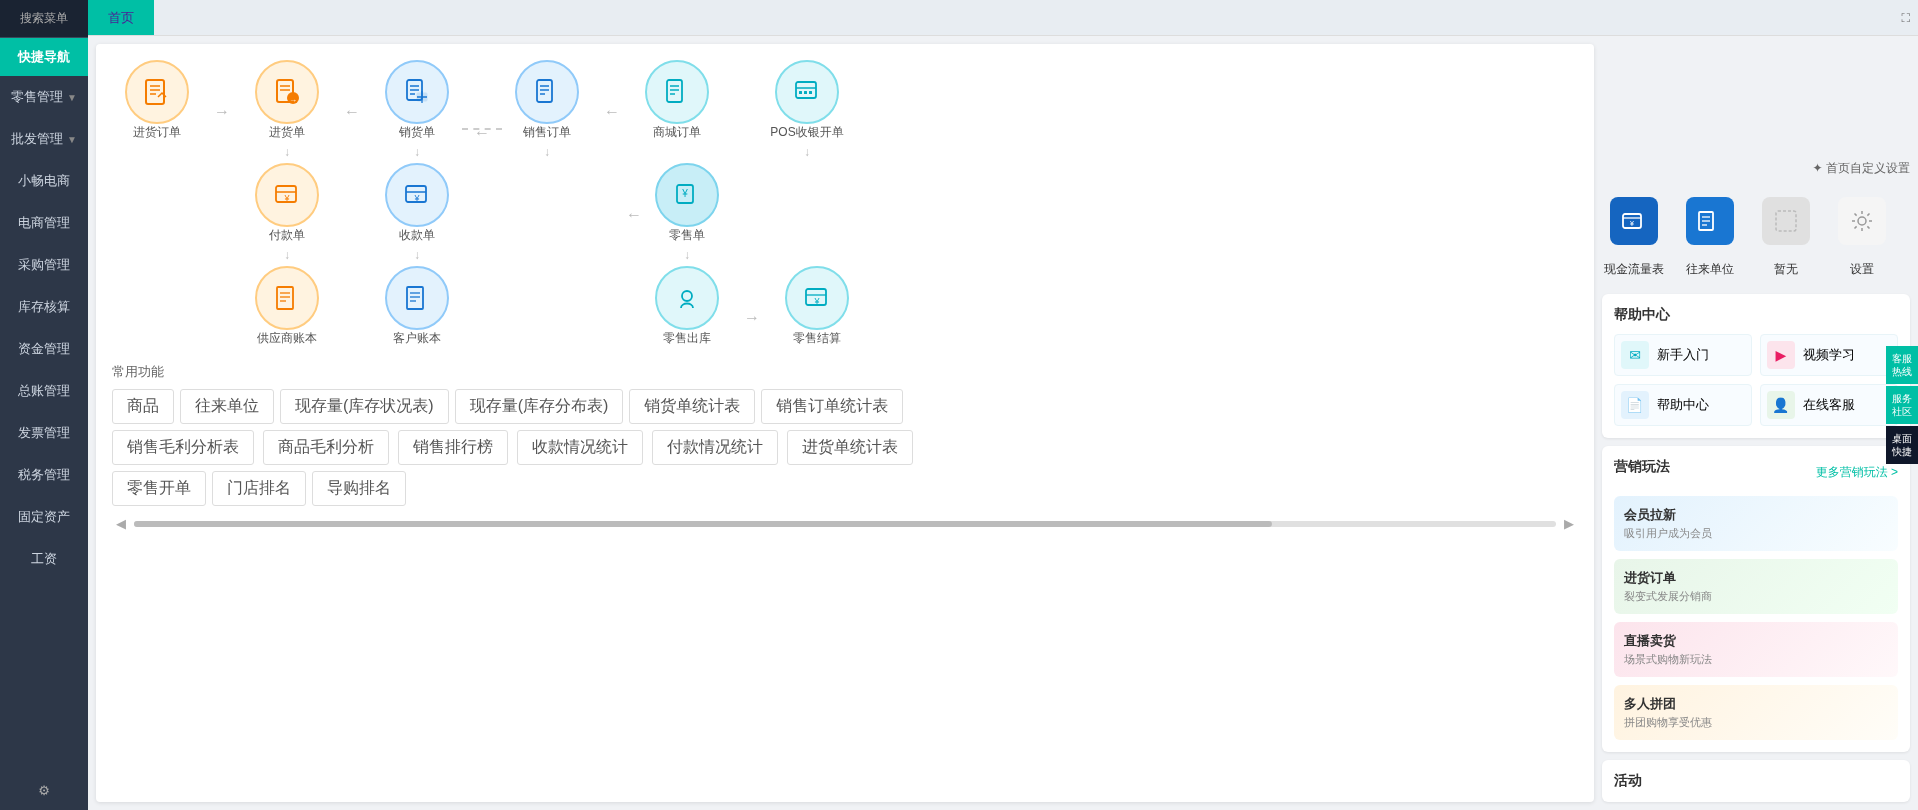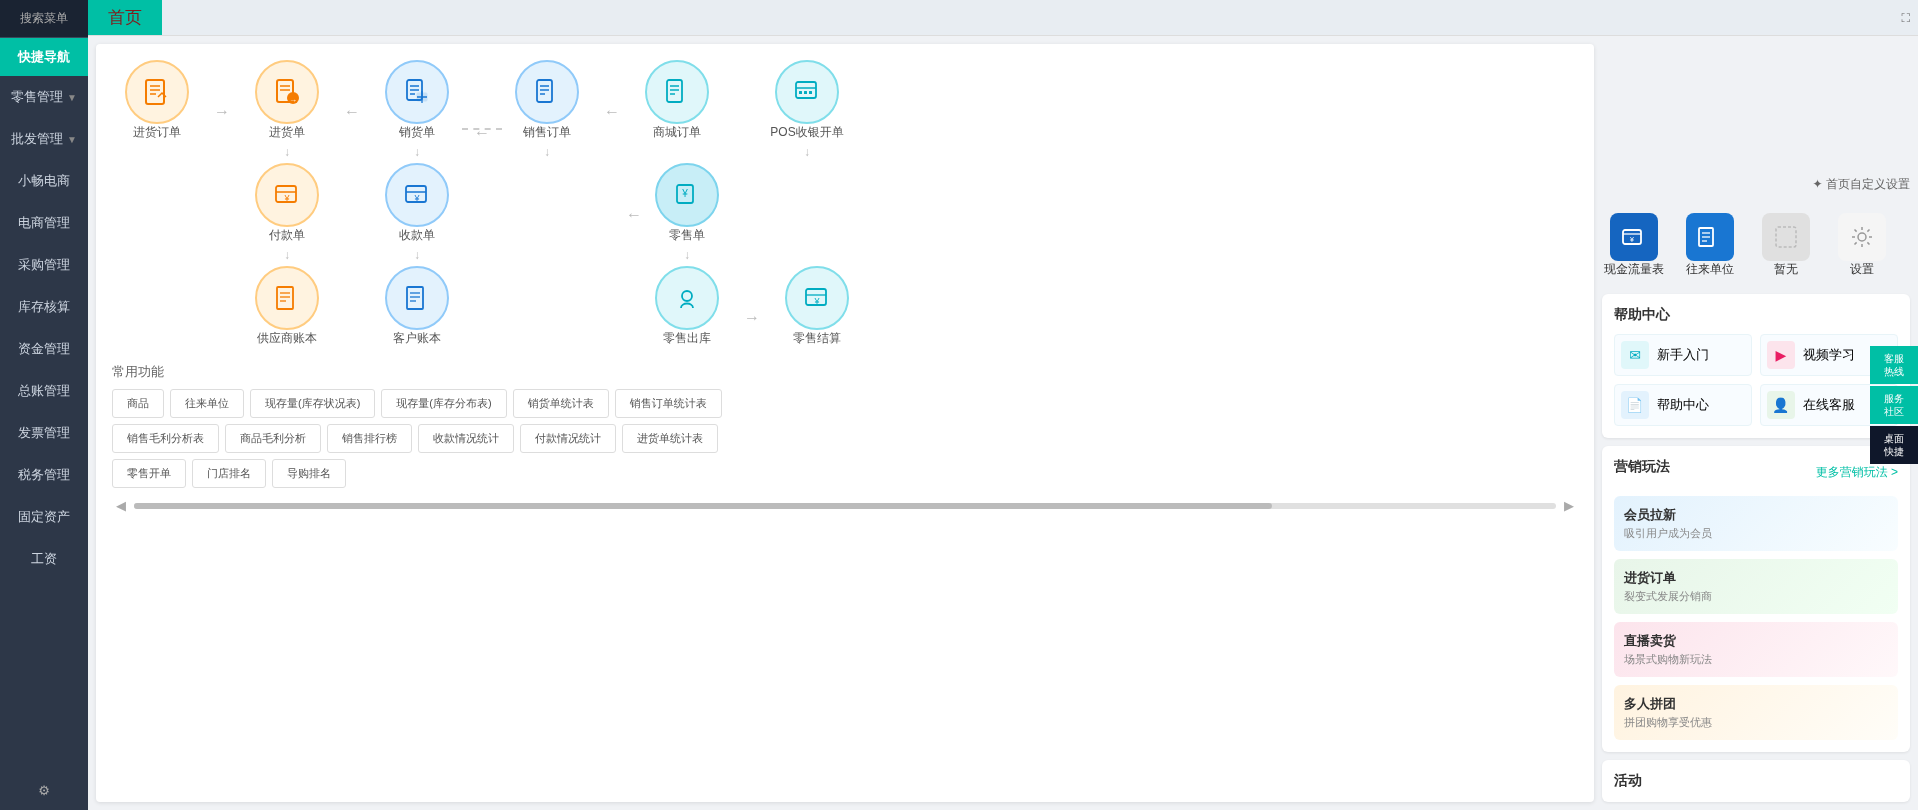--- a/index.html
+++ b/index.html
@@ -66,22 +66,22 @@
       background: #e8edf2;
       display: flex;
       align-items: center;
       border-bottom: 1px solid #ddd;
       height: 36px;
       flex-shrink: 0;
     }
     .tab-item {
       padding: 8px 20px;
       background: #00bfa5;
-      color: #7f1d1d;
-      font-size: 17px;
+      color: #4c1d95;
+      font-size: 13px;
       cursor: pointer;
       height: 100%;
       display: flex;
       align-items: center;
     }
     .tab-item.active { background: #00bfa5; }
     .tab-right {
       margin-left: auto;
       padding-right: 8px;
       color: #666;
@@ -131,21 +131,21 @@
     
     .quick-icons {
       display: flex;
       gap: 12px;
       padding: 8px 0;
     }
     .quick-icon-item {
       display: flex;
       flex-direction: column;
       align-items: center;
-      gap: 0;
+      gap: 16px;
       cursor: pointer;
       width: 64px;
     }
     .quick-icon-box {
       width: 48px;
       height: 48px;
       border-radius: 8px;
       display: flex;
       align-items: center;
       justify-content: center;
@@ -244,21 +244,21 @@
     .func-buttons {
       display: flex;
       flex-wrap: wrap;
       gap: 6px;
     }
     .func-btn {
       padding: 6px 14px;
       border: 1px solid #ddd;
       background: white;
       border-radius: 3px;
-      font-size: 11px;
+      font-size: 16px;
       color: #555;
       cursor: pointer;
       white-space: nowrap;
     }
 
     
     .workflow-scroll-bar {
       margin-top: 8px;
       display: flex;
       align-items: center;
@@ -294,21 +294,21 @@
       z-index: 100;
     }
     .float-btn {
       background: #00bfa5;
       color: white;
       padding: 6px 6px;
       font-size: 11px;
       text-align: center;
       cursor: pointer;
       writing-mode: horizontal-tb;
-      width: 48px;
+      width: 32px;
       line-height: 1.4;
     }
     .float-btn.gray { background: #0f172a; }
 
     
     .wf-container {
       position: relative;
     }
 
     .node-wrapper {
@@ -610,21 +610,21 @@
       <div class="common-functions">
         <div class="common-title">常用功能</div>
         <div class="func-buttons">
           <button class="func-btn">商品</button>
           <button class="func-btn">往来单位</button>
           <button class="func-btn">现存量(库存状况表)</button>
           <button class="func-btn">现存量(库存分布表)</button>
           <button class="func-btn">销货单统计表</button>
           <button class="func-btn">销售订单统计表</button>
         </div>
-        <div class="func-buttons" style="margin-top:6px;">
+        <div class="func-buttons" style="margin-top:6px;gap:9px;">
           <button class="func-btn">销售毛利分析表</button>
           <button class="func-btn">商品毛利分析</button>
           <button class="func-btn">销售排行榜</button>
           <button class="func-btn">收款情况统计</button>
           <button class="func-btn">付款情况统计</button>
           <button class="func-btn">进货单统计表</button>
         </div>
         <div class="func-buttons" style="margin-top:6px;">
           <button class="func-btn">零售开单</button>
           <button class="func-btn">门店排名</button>

